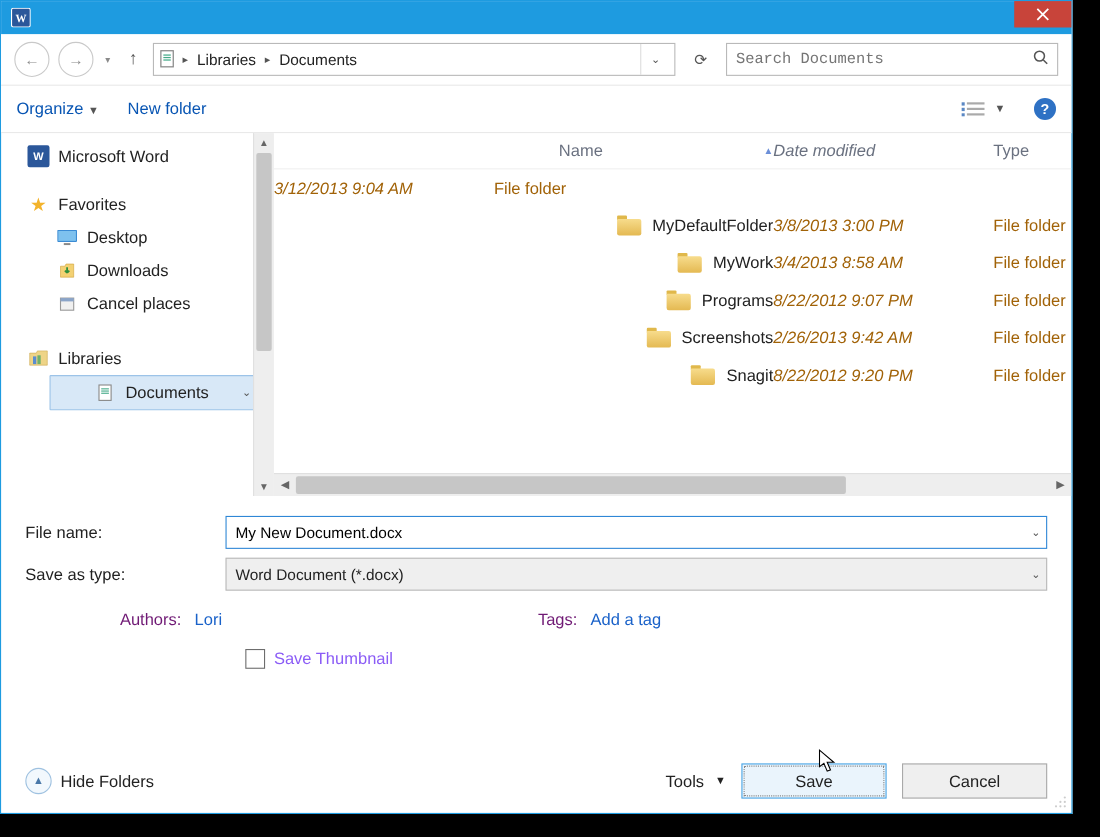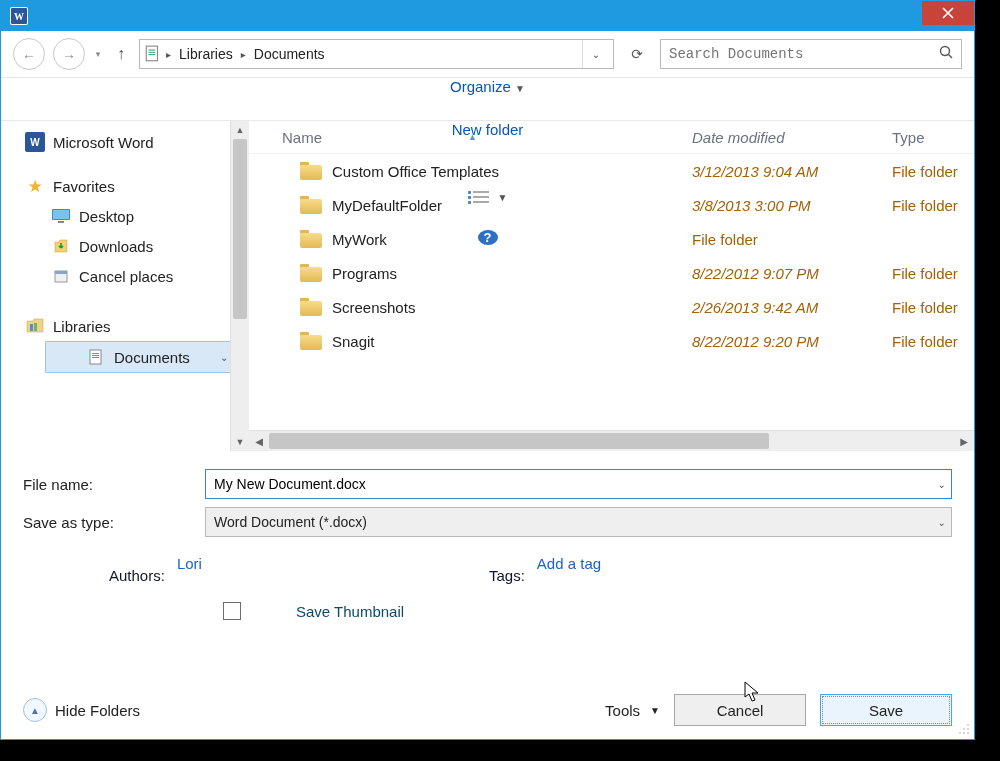--- a/index.html
+++ b/index.html
@@ -25,21 +25,21 @@
 .address .crumb{color:#222;padding:0 4px;}
 .address .sep{font-size:10px;color:#555;}
 .address .sp{flex:1;}
 .address .dd{width:26px;text-align:center;font-size:10px;color:#555;border-left:1px solid #ddd;height:100%;display:flex;align-items:center;justify-content:center;}
 .refresh{width:30px;text-align:center;color:#555;}
 .searchbox{width:300px;height:28px;border:1px solid #b9b9b9;display:flex;align-items:center;font-family:Liberation Mono, monospace;}
 .searchbox input{flex:1;border:none;outline:none;padding:0 8px;font:inherit;color:#555;background:transparent;}
 .searchbox .sicon{width:30px;text-align:center;color:#555;}
 
 
-.toolbar{height:42px;background:#fff;border-bottom:1px solid #e9e9e9;display:flex;align-items:center;padding:0 14px;gap:26px;flex-direction:column;}
+.toolbar{height:42px;background:#fff;border-bottom:1px solid #e9e9e9;display:flex;align-items:center;padding:0 14px;gap:26px;}
 .toolbar .tool{color:#0855b3;font-size:15px;}
 .toolbar .sp{flex:1;}
 .toolbar .view{display:flex;align-items:center;gap:8px;color:#555;}
 .help{width:20px;height:20px;border-radius:50%;background:#2e71c4;color:#fff;display:flex;align-items:center;justify-content:center;font-size:13px;font-weight:bold;}
 
 
 .body{display:flex;height:330px;position:relative;}
 .sidebar{width:248px;position:relative;overflow:hidden;}
 .sidebar-inner{padding:6px 0 6px 14px;}
 .tree-item{display:flex;align-items:center;gap:8px;height:30px;padding-left:10px;font-size:15px;}
@@ -50,21 +50,21 @@
 .star{color:#f3b32b;font-size:17px;}
 .word-icon{background:#2b579a;width:18px;height:18px;display:flex;align-items:center;justify-content:center;border-radius:2px;}
 .word-icon span{color:#fff;font-weight:bold;font-size:10px;}
 
 .vscroll-side{width:18px;background:#eee;position:absolute;right:0;top:0;bottom:0;border-left:1px solid #e0e0e0;}
 .vscroll-side .arrow{height:18px;text-align:center;font-size:9px;color:#666;line-height:18px;}
 .vscroll-side .thumb{position:absolute;left:2px;right:2px;top:18px;height:180px;background:#c6c6c6;border-radius:2px;}
 
 .filelist{flex:1;display:flex;flex-direction:column;overflow:hidden;}
 .headers{display:flex;height:32px;align-items:center;border-bottom:1px solid #f0f0f0;font-size:15px;color:#6a7180;}
-.col-name{width:410px;padding-left:33px;display:flex;align-items:center;gap:6px;}
+.col-name{width:410px;padding-left:44px;display:flex;align-items:center;gap:6px;justify-content:flex-end;}
 .col-date{width:200px;font-style:italic;}
 .col-type{flex:1;}
 .sort-up{font-size:9px;color:#6c8fd8;}
 .row{display:flex;height:34px;align-items:center;font-size:15px;}
 .row .col-name{display:flex;align-items:center;gap:10px;}
 .row .col-date,.row .col-type{color:#a16207;}
 .folder-icon{width:22px;height:18px;position:relative;margin-left:18px;}
 .folder-icon .tab{position:absolute;left:0;top:0;width:9px;height:4px;background:#e0b84b;border-radius:1px 1px 0 0;}
 .folder-icon .body{position:absolute;left:0;top:3px;right:0;bottom:0;background:linear-gradient(#f7dc8c,#e4b952);border-radius:1px 2px 2px 2px;height:auto;display:block;}
 
@@ -77,26 +77,26 @@
 
 .form{padding:14px 22px 0 22px;}
 .form-row{display:flex;align-items:center;height:38px;}
 .form-row .lbl{width:170px;padding-right:12px;font-size:15px;color:#222;}
 .form-row .field{flex:1;position:relative;border-radius:10px;}
 .input-filename{width:100%;height:30px;border:1px solid #2f87d6;box-sizing:border-box;padding:0 28px 0 8px;font:inherit;outline:none;}
 .select-type{width:100%;height:30px;border:1px solid #b9b9b9;box-sizing:border-box;padding:0 28px 0 8px;background:#efefef;font:inherit;display:flex;align-items:center;}
 .field .dd{position:absolute;right:6px;top:50%;transform:translateY(-50%);font-size:10px;color:#555;}
 .meta-row{display:flex;padding:14px 0 10px 0;font-size:15px;}
 .meta{display:flex;gap:12px;}
-.meta .mlbl{color:#0f172a;margin-top:12px;}
+.meta .mlbl{color:#701a75;}
 .meta .mval{color:#1a62c9;}
 .meta-left{width:380px;padding-left:86px;}
 .chk-row{padding:8px 0 0 200px;display:flex;align-items:center;gap:8px;font-size:15px;}
 .chk{width:16px;height:16px;border:1px solid #6d6d6d;}
-.chk-row .ctxt{color:#0c4a6e;margin-left:47px;}
+.chk-row .ctxt{color:#8b5cf6;}
 
 
 .footer{position:absolute;left:0;right:0;bottom:0;height:58px;display:flex;align-items:center;padding:0 22px;gap:14px;}
 .hidefolders{display:flex;align-items:center;gap:8px;font-size:15px;}
 .hidefolders .circ{width:22px;height:22px;border:1px solid #9ec1e0;border-radius:50%;background:#f2f8fd;display:flex;align-items:center;justify-content:center;font-size:10px;color:#4a78a8;}
 .footer .sp{flex:1;}
 .tools{display:flex;align-items:center;gap:10px;font-size:15px;}
 .btn{width:130px;height:30px;border:1px solid #a9a9a9;background:#efefef;display:flex;align-items:center;justify-content:center;font-size:15px;}
 .btn.primary{border:1px solid #4aa6e6;background:#eaf4fc;position:relative;}
 .btn.primary::after{content:"";position:absolute;inset:1px;border:1px dotted #888;}
@@ -267,27 +267,20 @@
         <div class="headers">
           <div class="col-name">
               <span>Name</span>
               <span class="sort-up" style="margin-left:140px;">▲</span>
             </div>
           <div class="col-date">Date modified</div>
           <div class="col-type">Type</div>
         </div>
         <div id="rows">
             <div class="row">
-              <div class="col-name">
-                <div class="folder-icon">
-                  <div class="tab"></div>
-                  <div class="body"></div>
-                </div>
-                <span>Custom Office Templates</span>
-              </div>
               <div class="col-date">3/12/2013 9:04 AM</div>
               <div class="col-type">File folder</div>
             </div>
             <div class="row">
               <div class="col-name">
                 <div class="folder-icon">
                   <div class="tab"></div>
                   <div class="body"></div>
                 </div>
                 <span>MyDefaultFolder</span>
@@ -296,20 +289,21 @@
               <div class="col-type">File folder</div>
             </div>
             <div class="row">
               <div class="col-name">
                 <div class="folder-icon">
                   <div class="tab"></div>
                   <div class="body"></div>
                 </div>
                 <span>MyWork</span>
               </div>
+              <div class="col-date">3/4/2013 8:58 AM</div>
               <div class="col-type">File folder</div>
             </div>
             <div class="row">
               <div class="col-name">
                 <div class="folder-icon">
                   <div class="tab"></div>
                   <div class="body"></div>
                 </div>
                 <span>Programs</span>
               </div>
@@ -386,25 +380,25 @@
     <div class="footer">
       <div class="hidefolders">
         <div class="circ">▲</div>
         <span>Hide Folders</span>
       </div>
       <div class="sp"></div>
       <div class="tools">
           <span>Tools</span>
           <span style="font-size:10px;">▼</span>
         </div>
+      <div class="btn primary">
+          <span>Save</span>
+        </div>
       <div class="btn">
           <span>Cancel</span>
-        </div>
-      <div class="btn primary">
-          <span>Save</span>
         </div>
       <div class="resize-grip">
         <svg viewBox="0 0 14 14">
             <g fill="#9a9a9a">
               <circle cx="12" cy="4" r="1"></circle>
               <circle cx="8" cy="8" r="1"></circle>
               <circle cx="12" cy="8" r="1"></circle>
               <circle cx="4" cy="12" r="1"></circle>
               <circle cx="8" cy="12" r="1"></circle>
               <circle cx="12" cy="12" r="1"></circle>

